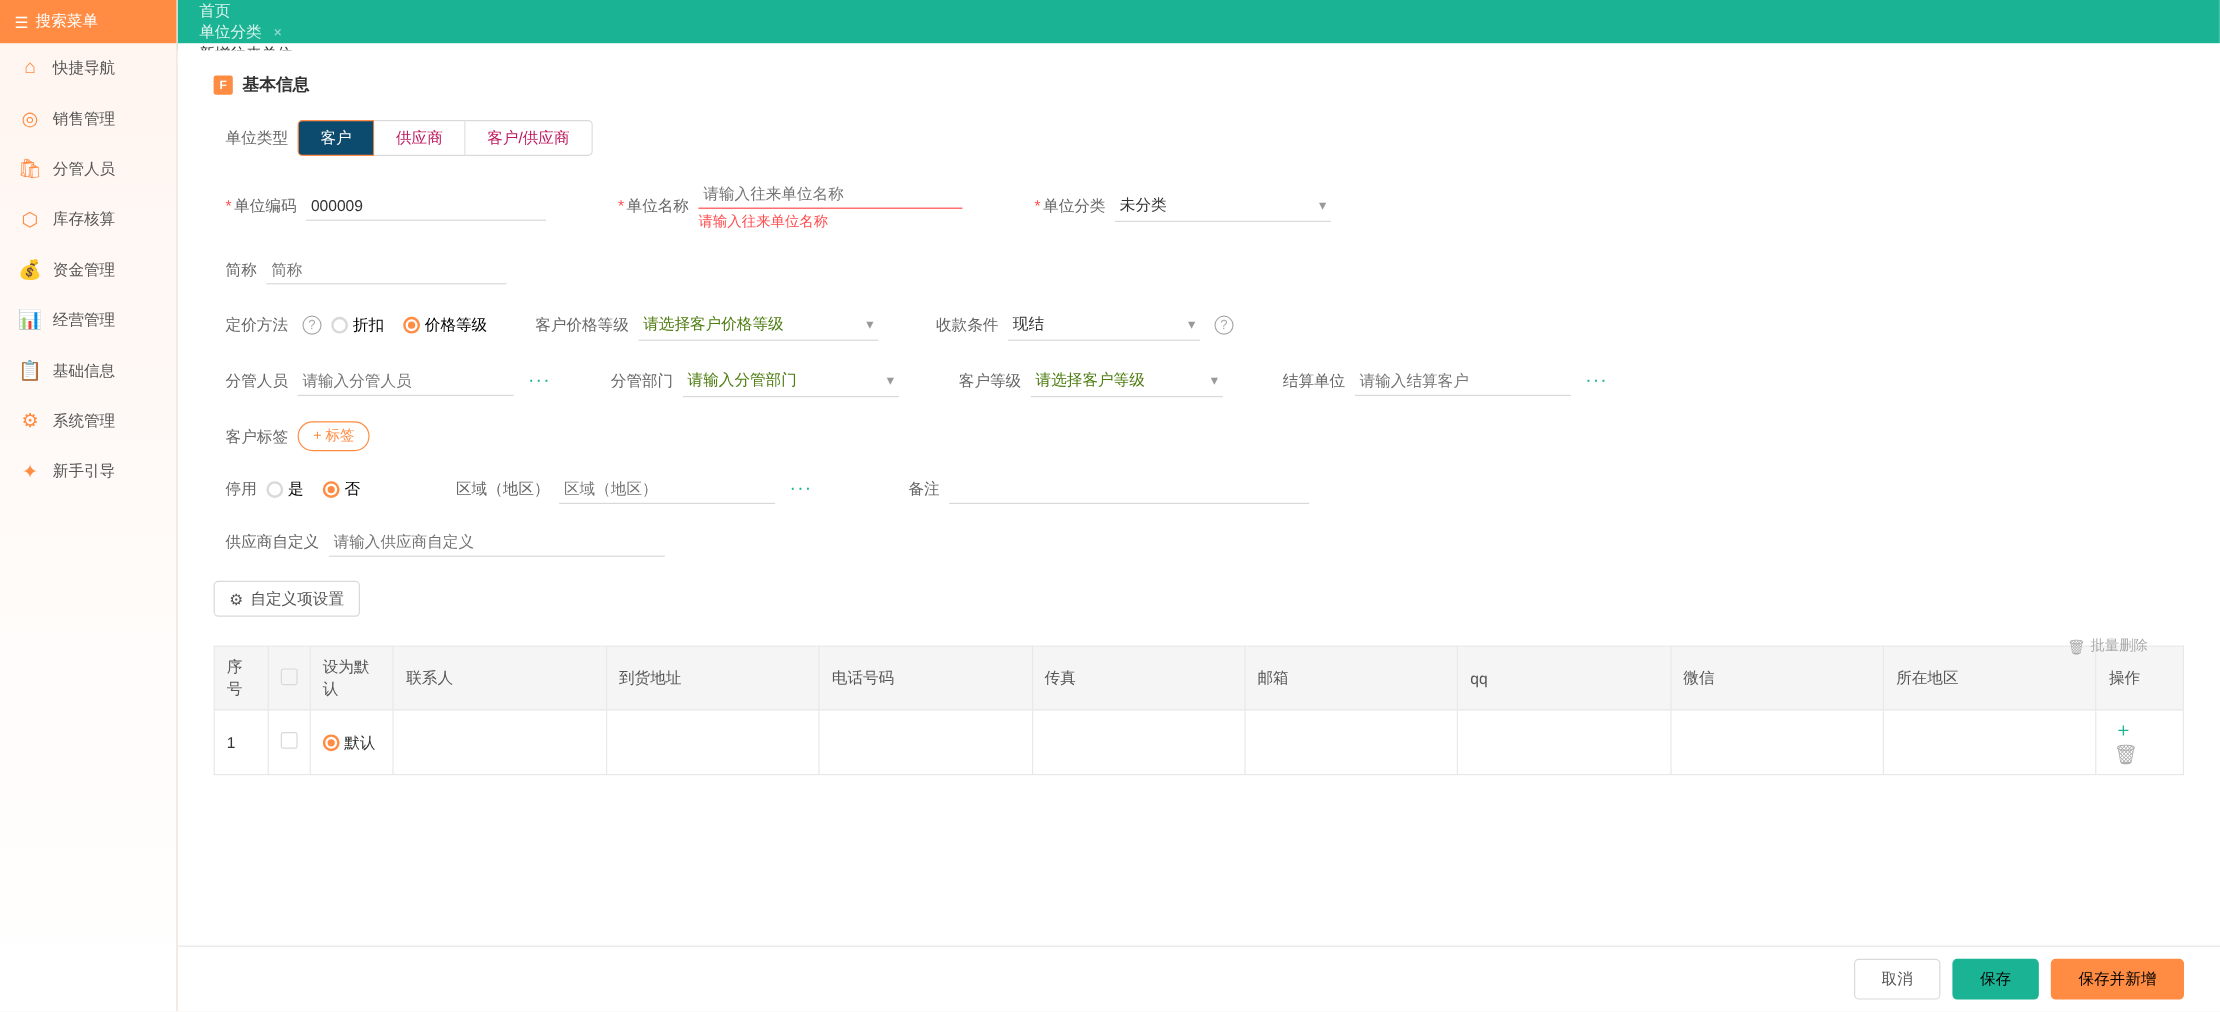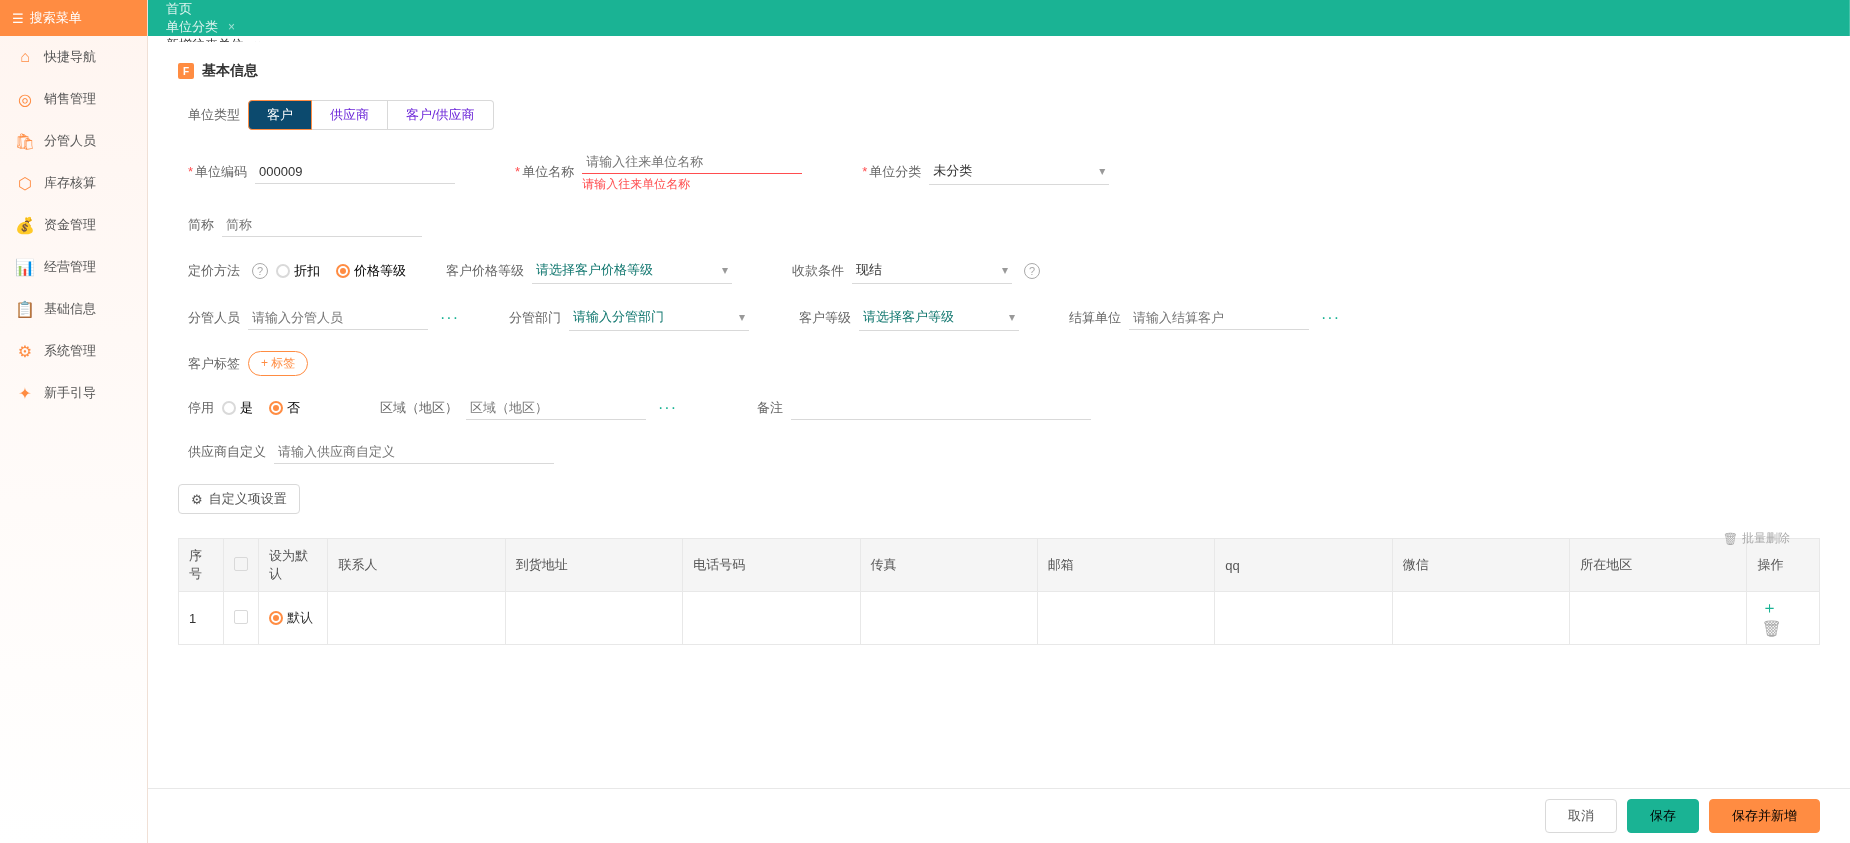--- a/index.html
+++ b/index.html
@@ -158,21 +158,21 @@
     .unit-type-group {
       display: flex;
       gap: 0;
     }
     .unit-type-btn {
       padding: 5px 18px;
       border: 1px solid #d9d9d9;
       background: white;
       cursor: pointer;
       font-size: 13px;
-      color: #6d28d9;
+      color: #be185d;
     }
     .unit-type-btn:first-child { border-radius: 4px 0 0 4px; }
     .unit-type-btn:last-child { border-radius: 0 4px 4px 0; }
     .unit-type-btn.active {
       background: #0c4a6e;
       color: white;
       border-color: #ff8c42;
     }
     .unit-type-btn:not(:first-child) { border-left: none; }
 
@@ -181,21 +181,21 @@
       display: flex;
       align-items: center;
       gap: 4px;
       border-bottom: 1px solid #d9d9d9;
       padding: 4px 4px;
       cursor: pointer;
       min-width: 140px;
       color: #333;
       font-size: 13px;
     }
-    .form-select .placeholder { color: #0f766e; }
+    .form-select .placeholder { color: #4d7c0f; }
     .form-select .chevron { margin-left: auto; color: #999; font-size: 12px; }
 
     
     .radio-group { display: flex; gap: 16px; align-items: center; }
     .radio-item { display: flex; align-items: center; gap: 4px; cursor: pointer; }
     .radio-circle {
       width: 14px; height: 14px;
       border-radius: 50%;
       border: 2px solid #d9d9d9;
       display: flex; align-items: center; justify-content: center;
@@ -452,21 +452,21 @@
             <div class="radio-item">
               <div class="radio-circle"></div>
               <span>折扣</span>
             </div>
             <div class="radio-item">
               <div class="radio-circle checked"></div>
               <span>价格等级</span>
             </div>
           </div>
         </div>
-        <div class="form-field" style="flex:0 0 auto; margin-right: 60px; text-align: right;">
+        <div class="form-field" style="flex:0 0 auto; margin-right: 48px; text-align: right;">
           <span class="form-label">客户价格等级</span>
           <div class="form-select" style="width:200px;">
             <span class="placeholder">请选择客户价格等级</span>
             <span class="chevron">▾</span>
           </div>
         </div>
         <div class="form-field" style="flex:0 0 auto;">
           <span class="form-label">收款条件</span>
           <div class="form-select" style="width:160px;">
             <span>现结</span>

